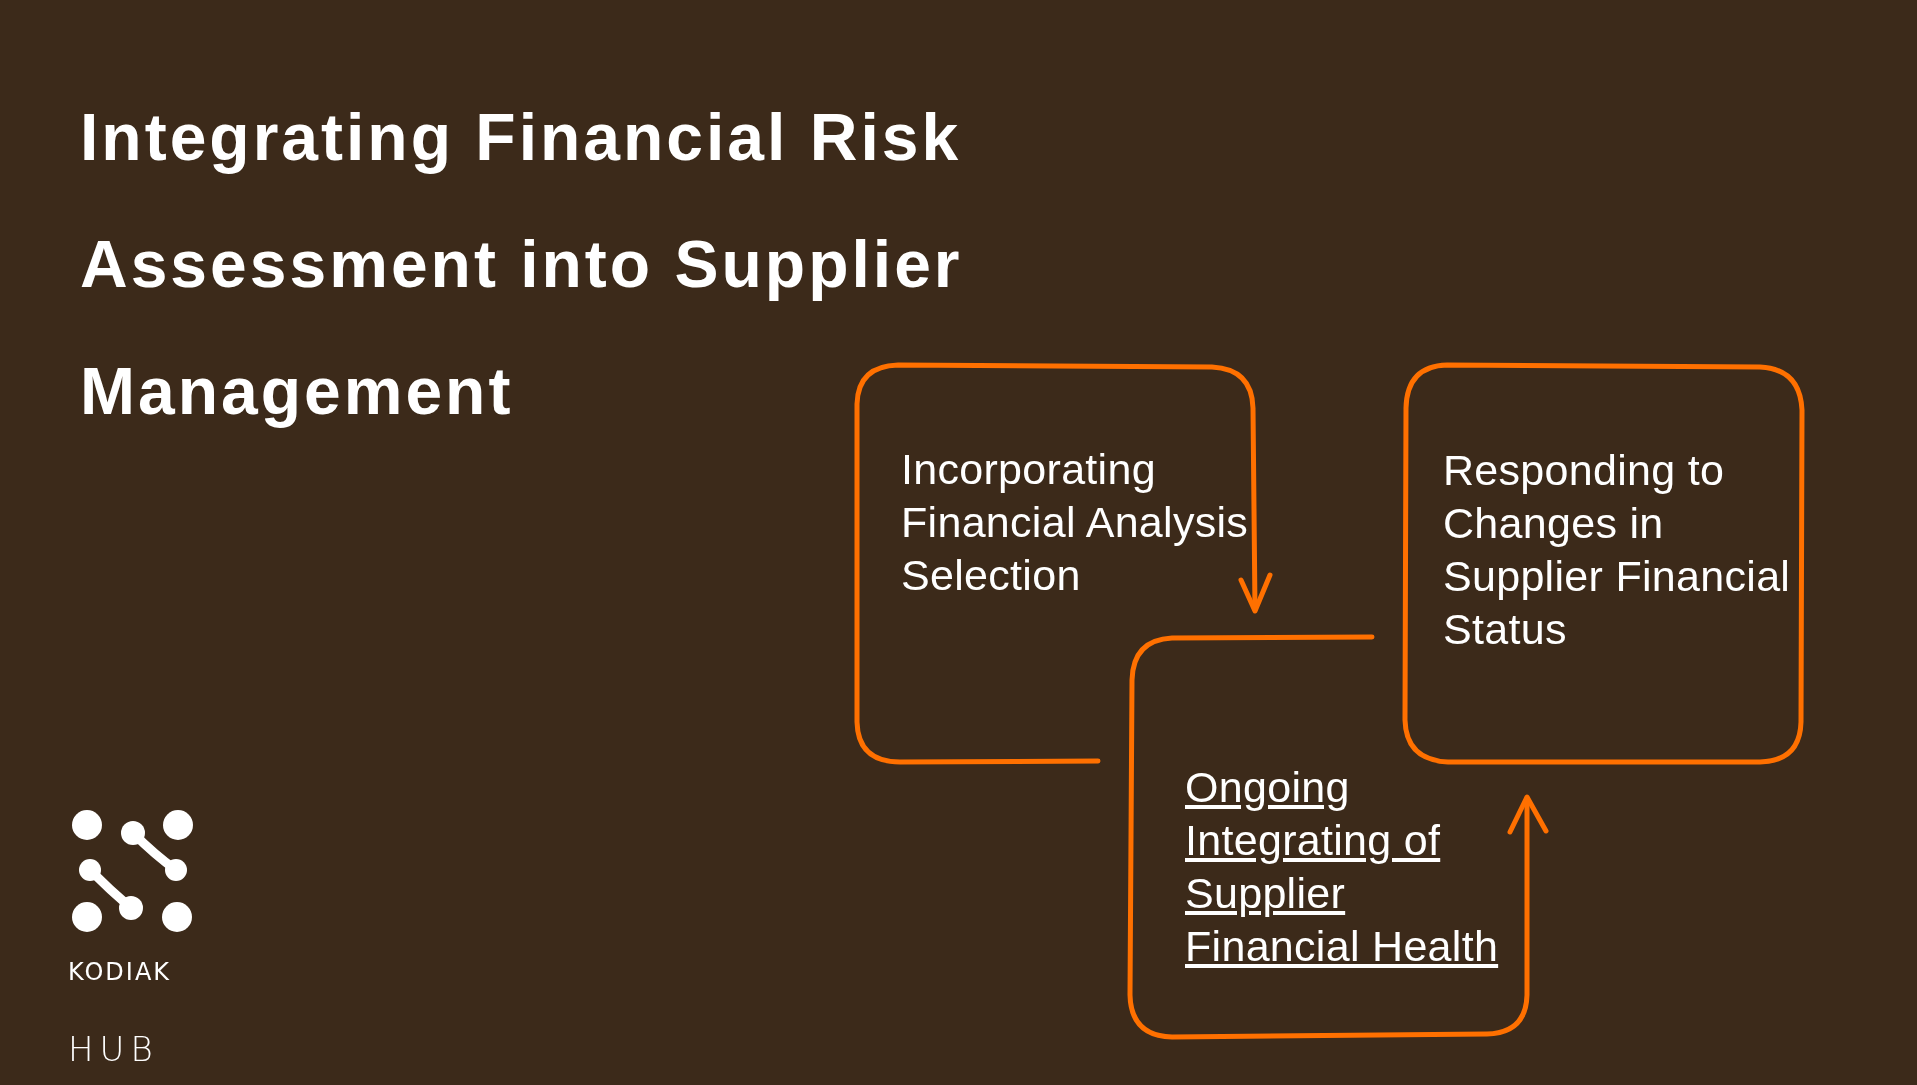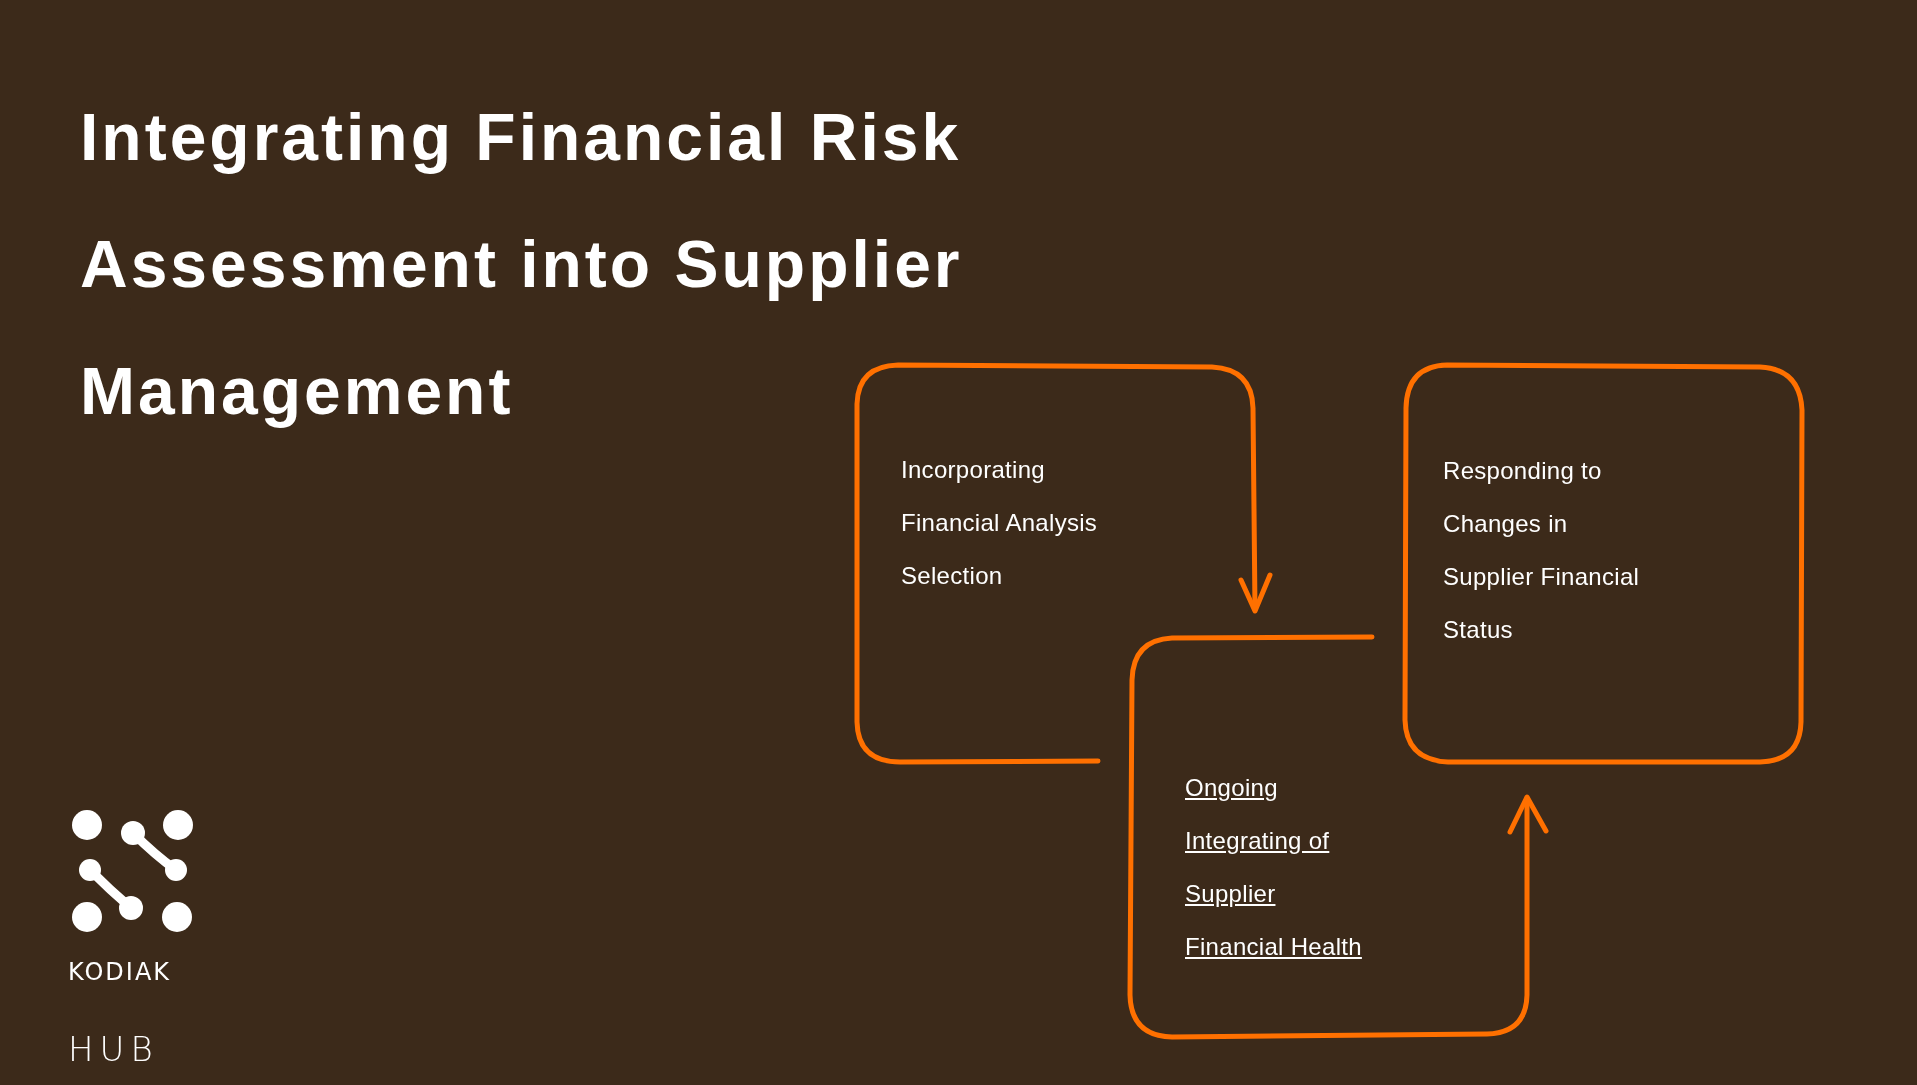--- a/index.html
+++ b/index.html
@@ -11,21 +11,21 @@
     }
     .title {
       position: absolute; left: 72px; top: 66px; margin: 8px;
       font-size: 66px; line-height: 127px; font-weight: 700;
       letter-spacing: 3px; white-space: nowrap;
     }
     .title span { display: block; }
     .diagram-svg { position: absolute; left: 0; top: 0; }
     .step-text {
       position: absolute; margin: 0;
-      font-size: 24px; line-height: 53px; font-weight: 400;
+      font-size: 43px; line-height: 53px; font-weight: 400;
       white-space: nowrap; letter-spacing: 0.3px;
     }
     .step-text span { display: block; }
     .logo-text {
       position: absolute; left: 68px; color: #fff; white-space: nowrap;
       font-family: "DejaVu Sans", sans-serif; font-weight: 400;
     }
     .logo-kodiak { top: 958px; font-size: 24px; letter-spacing: 2px; }
     .logo-hub { top: 1032px; font-size: 34px; letter-spacing: 6px; font-weight: 300; line-height: 34px; }
   </style>

